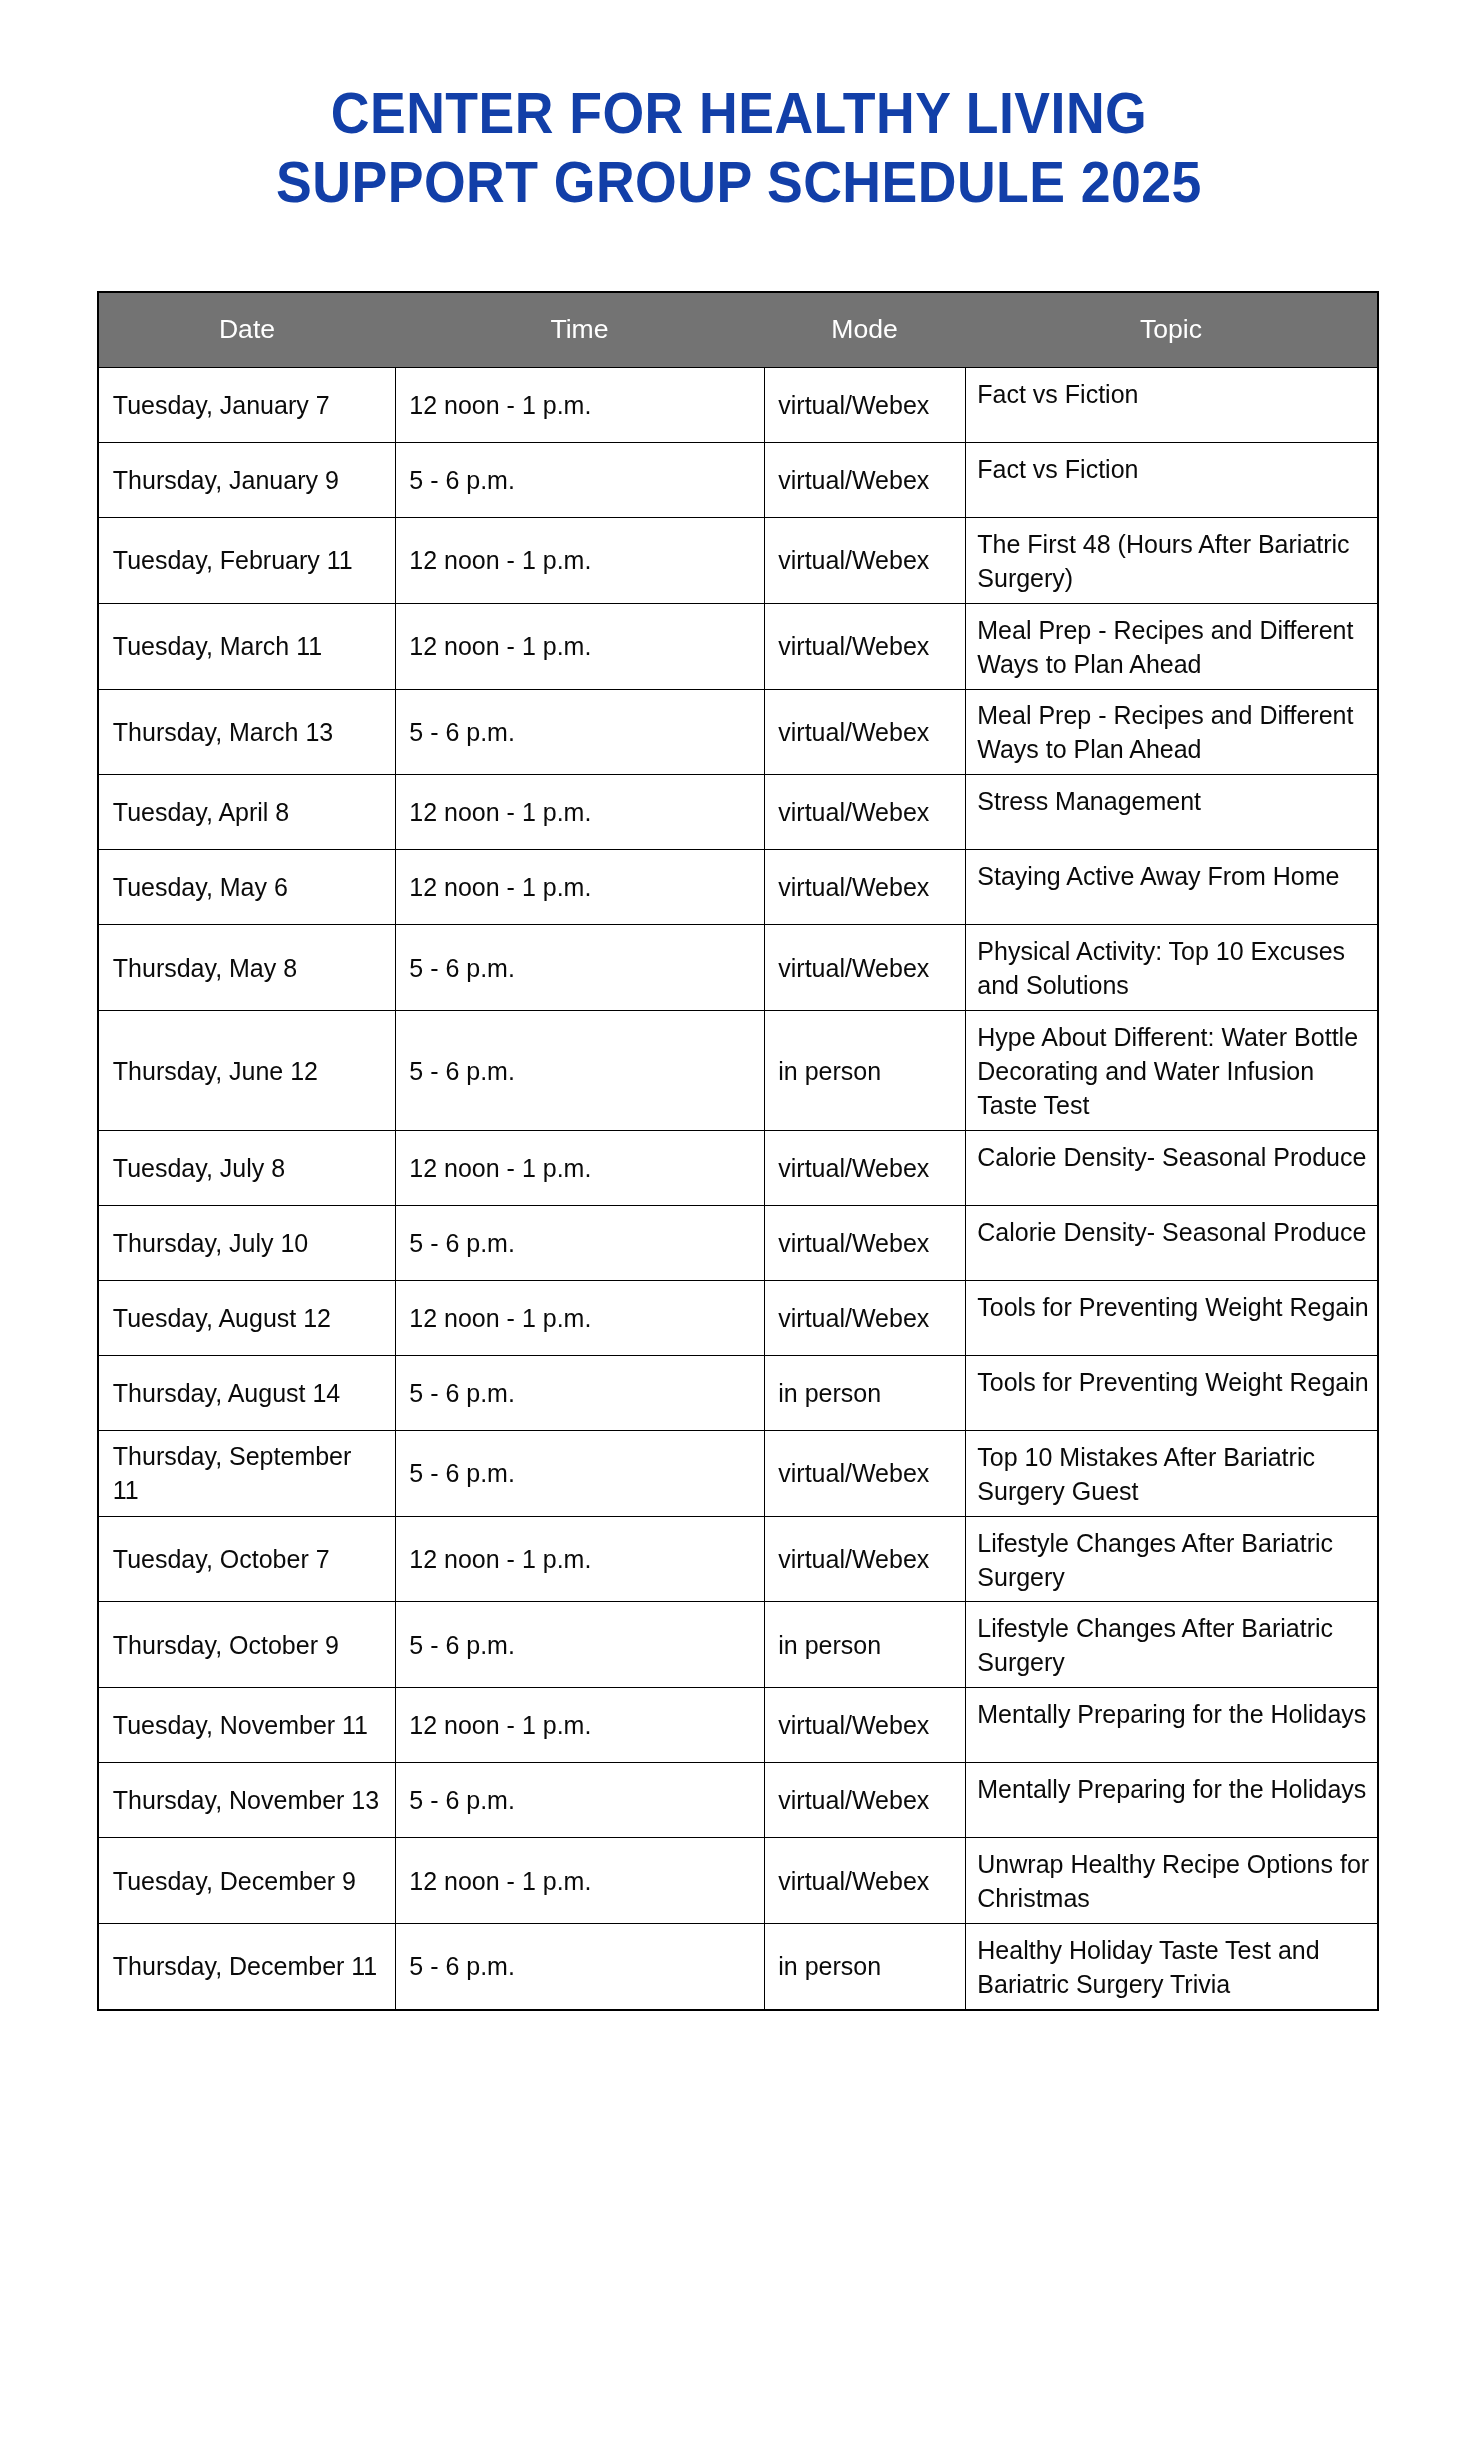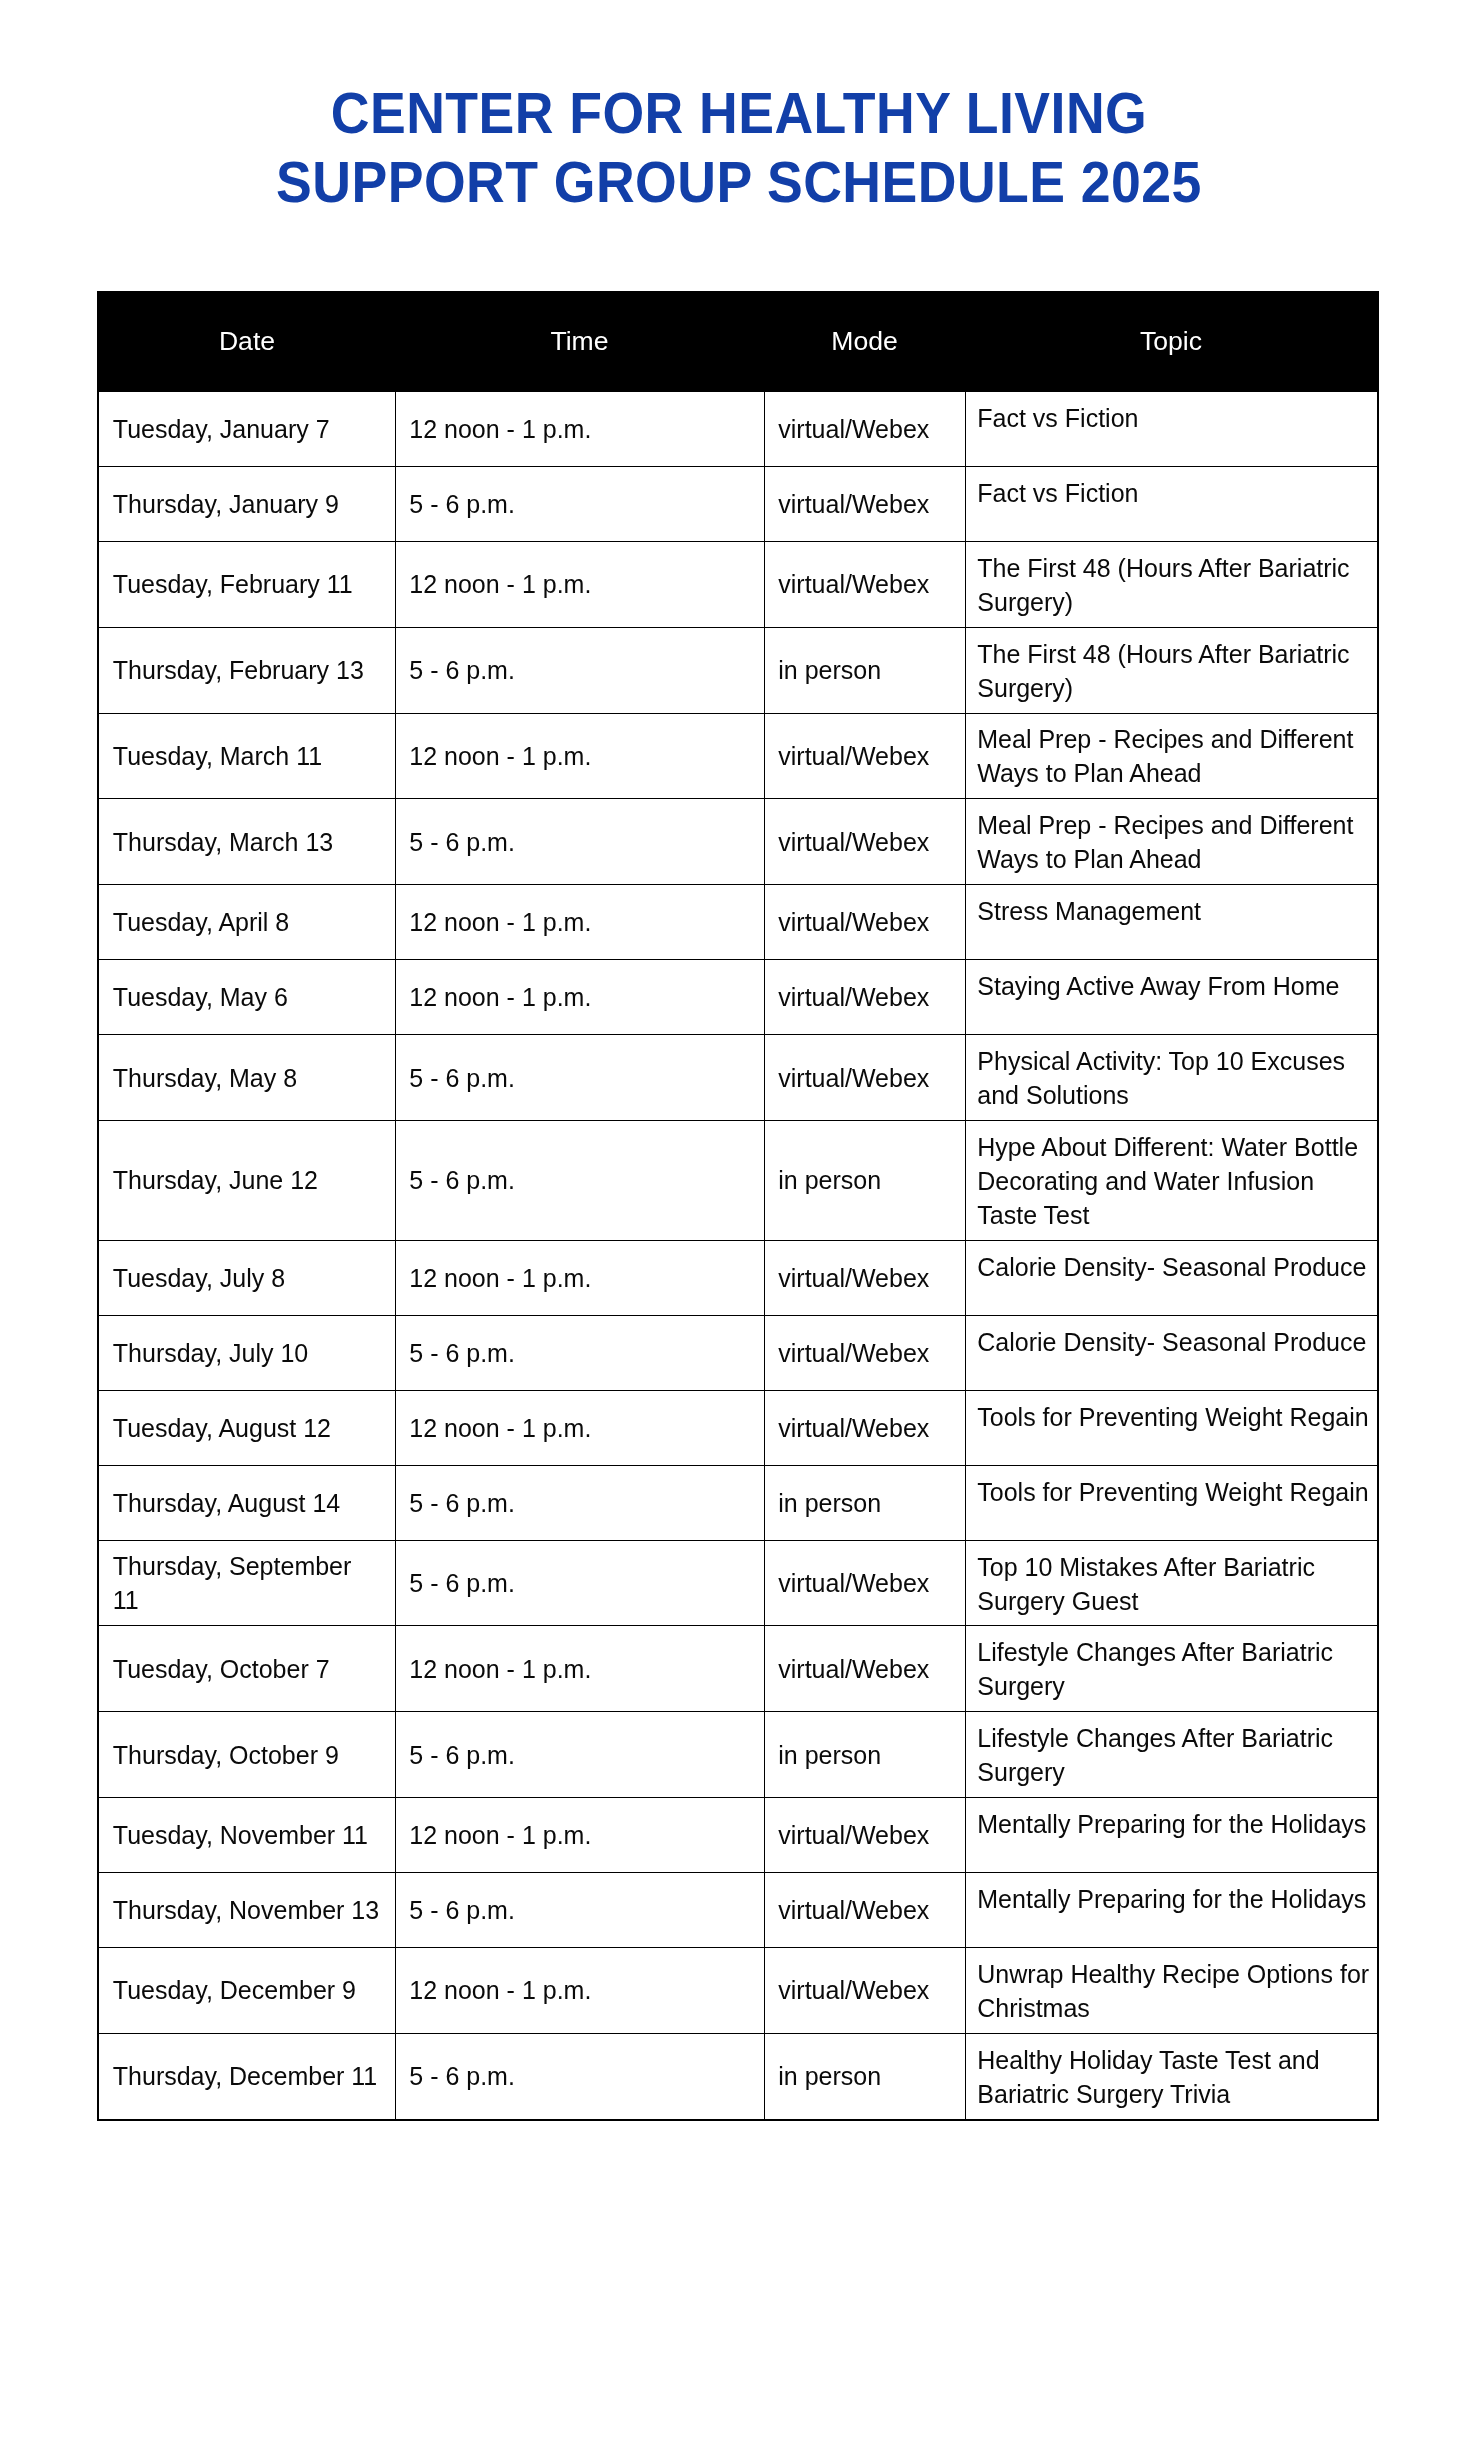--- a/index.html
+++ b/index.html
@@ -54,30 +54,30 @@
     table-layout: fixed;
     width: 1281px;
     border: 2px solid #000000;
   }
   table.schedule col.c-date  { width: 297px; }
   table.schedule col.c-time  { width: 369px; }
   table.schedule col.c-mode  { width: 201px; }
   table.schedule col.c-topic { width: 413px; }
 
   thead th {
-    background: #000000;
+    background: #737373;
     color: #ffffff;
     font-family: "Liberation Sans", sans-serif;
     font-weight: normal;
     font-size: 26.6px;
     line-height: 29.6px;
     text-align: center;
     vertical-align: middle;
     height: 74px;
-    padding: 12px;
+    padding: 0;
     border: none;
   }
 
   tbody td {
     border: 1.5px solid #000000;
     padding: 7.9px 11.8px 7.9px 13.8px;
     font-family: "Liberation Sans", sans-serif;
     font-size: 25px;
     line-height: 34px;
     color: #0a0a0a;
@@ -139,26 +139,20 @@
             <td class="cell-mode">virtual/Webex</td>
             <td class="cell-topic">Fact vs Fiction</td>
           </tr>
           <tr>
             <td class="cell-date">Tuesday, February 11</td>
             <td class="cell-time">12 noon - 1 p.m.</td>
             <td class="cell-mode">virtual/Webex</td>
             <td class="cell-topic">The First 48 (Hours After Bariatric Surgery)</td>
           </tr>
           <tr>
-            <td class="cell-date">Thursday, February 13</td>
-            <td class="cell-time">5 - 6 p.m.</td>
-            <td class="cell-mode">in person</td>
-            <td class="cell-topic">The First 48 (Hours After Bariatric Surgery)</td>
-          </tr>
-          <tr>
             <td class="cell-date">Tuesday, March 11</td>
             <td class="cell-time">12 noon - 1 p.m.</td>
             <td class="cell-mode">virtual/Webex</td>
             <td class="cell-topic">Meal Prep - Recipes and Different Ways to Plan Ahead</td>
           </tr>
           <tr>
             <td class="cell-date">Thursday, March 13</td>
             <td class="cell-time">5 - 6 p.m.</td>
             <td class="cell-mode">virtual/Webex</td>
             <td class="cell-topic">Meal Prep - Recipes and Different Ways to Plan Ahead</td>

